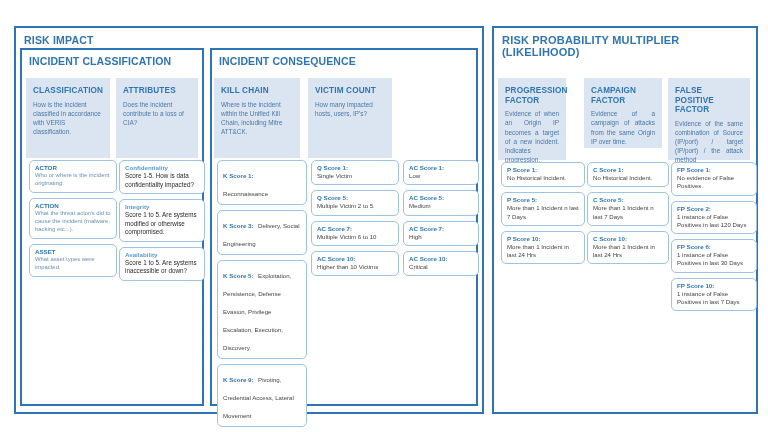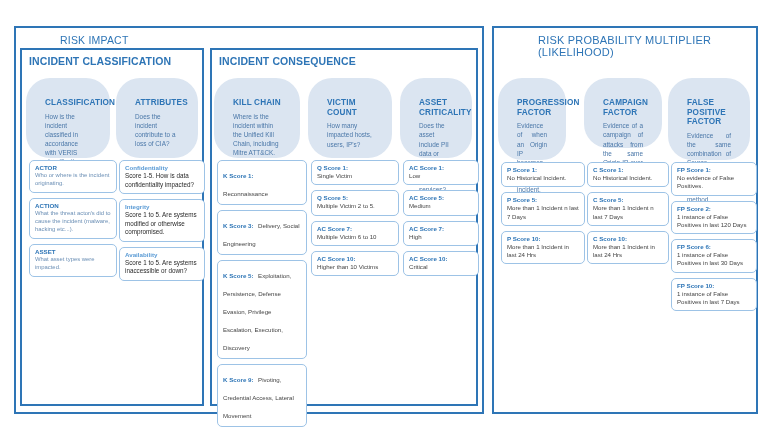--- a/index.html
+++ b/index.html
@@ -17,25 +17,24 @@
     position:absolute;
     background:#ffffff;
     border:2px solid #2e75b6;
     box-sizing:border-box;
   }
   #risk-impact-panel{left:14px;top:26px;width:470px;height:388px;}
   #risk-prob-panel{left:492px;top:26px;width:266px;height:388px;}
 
   .panel-title{
     font-size:10.5px;
-    font-weight:normal;
+    font-weight:bold;
     letter-spacing:.2px;
     color:#2e75b6;
     padding:6px 0 0 8px;
-    margin-left:36px;
   }
   #risk-prob-panel .panel-title{font-size:11px;}
 
   
   .section{
     position:absolute;
     background:#ffffff;
     border:2px solid #2e75b6;
     box-sizing:border-box;
   }
@@ -48,22 +47,21 @@
     color:#2e75b6;
     padding:5px 0 0 7px;
     letter-spacing:.1px;
   }
 
   
   .col{
     position:absolute;
     background:#dbe5f1;
     box-sizing:border-box;
-    padding:12px;
-    border-radius:24px;
+    padding:0;
   }
   .col-head{
     font-size:8.2px;
     font-weight:bold;
     color:#2e75b6;
     line-height:1.18;
     padding:8px 7px 2px 7px;
     letter-spacing:.15px;
   }
   .col-desc{
@@ -228,24 +226,20 @@
     <div class="chip">
       <span class="chip-title">AC Score 7:</span>
       <span class="chip-body">Multiple Victim 6 to 10</span>
     </div>
     <div class="chip">
       <span class="chip-title">AC Score 10:</span>
       <span class="chip-body">Higher than 10 Victims</span>
     </div>
   </div>
 
-  <div class="col" id="col-asset">
-    <div class="col-head">ASSET CRITICALITY</div>
-    <div class="col-desc">Does the asset include PII data or deliver essential business services?</div>
-  </div>
   <div class="chips" id="chips-asset">
     <div class="chip">
       <span class="chip-title">AC Score 1:</span>
       <span class="chip-body">Low</span>
     </div>
     <div class="chip">
       <span class="chip-title">AC Score 5:</span>
       <span class="chip-body">Medium</span>
     </div>
     <div class="chip">

